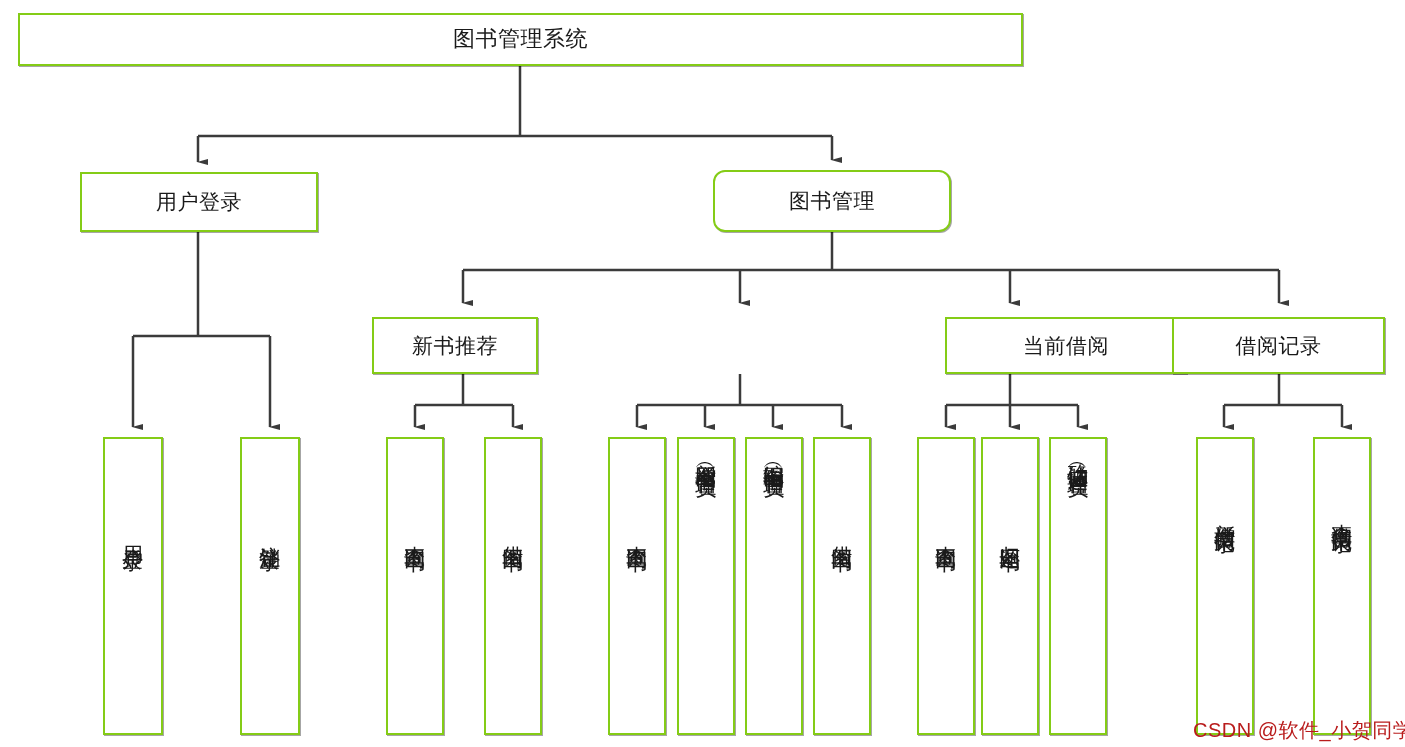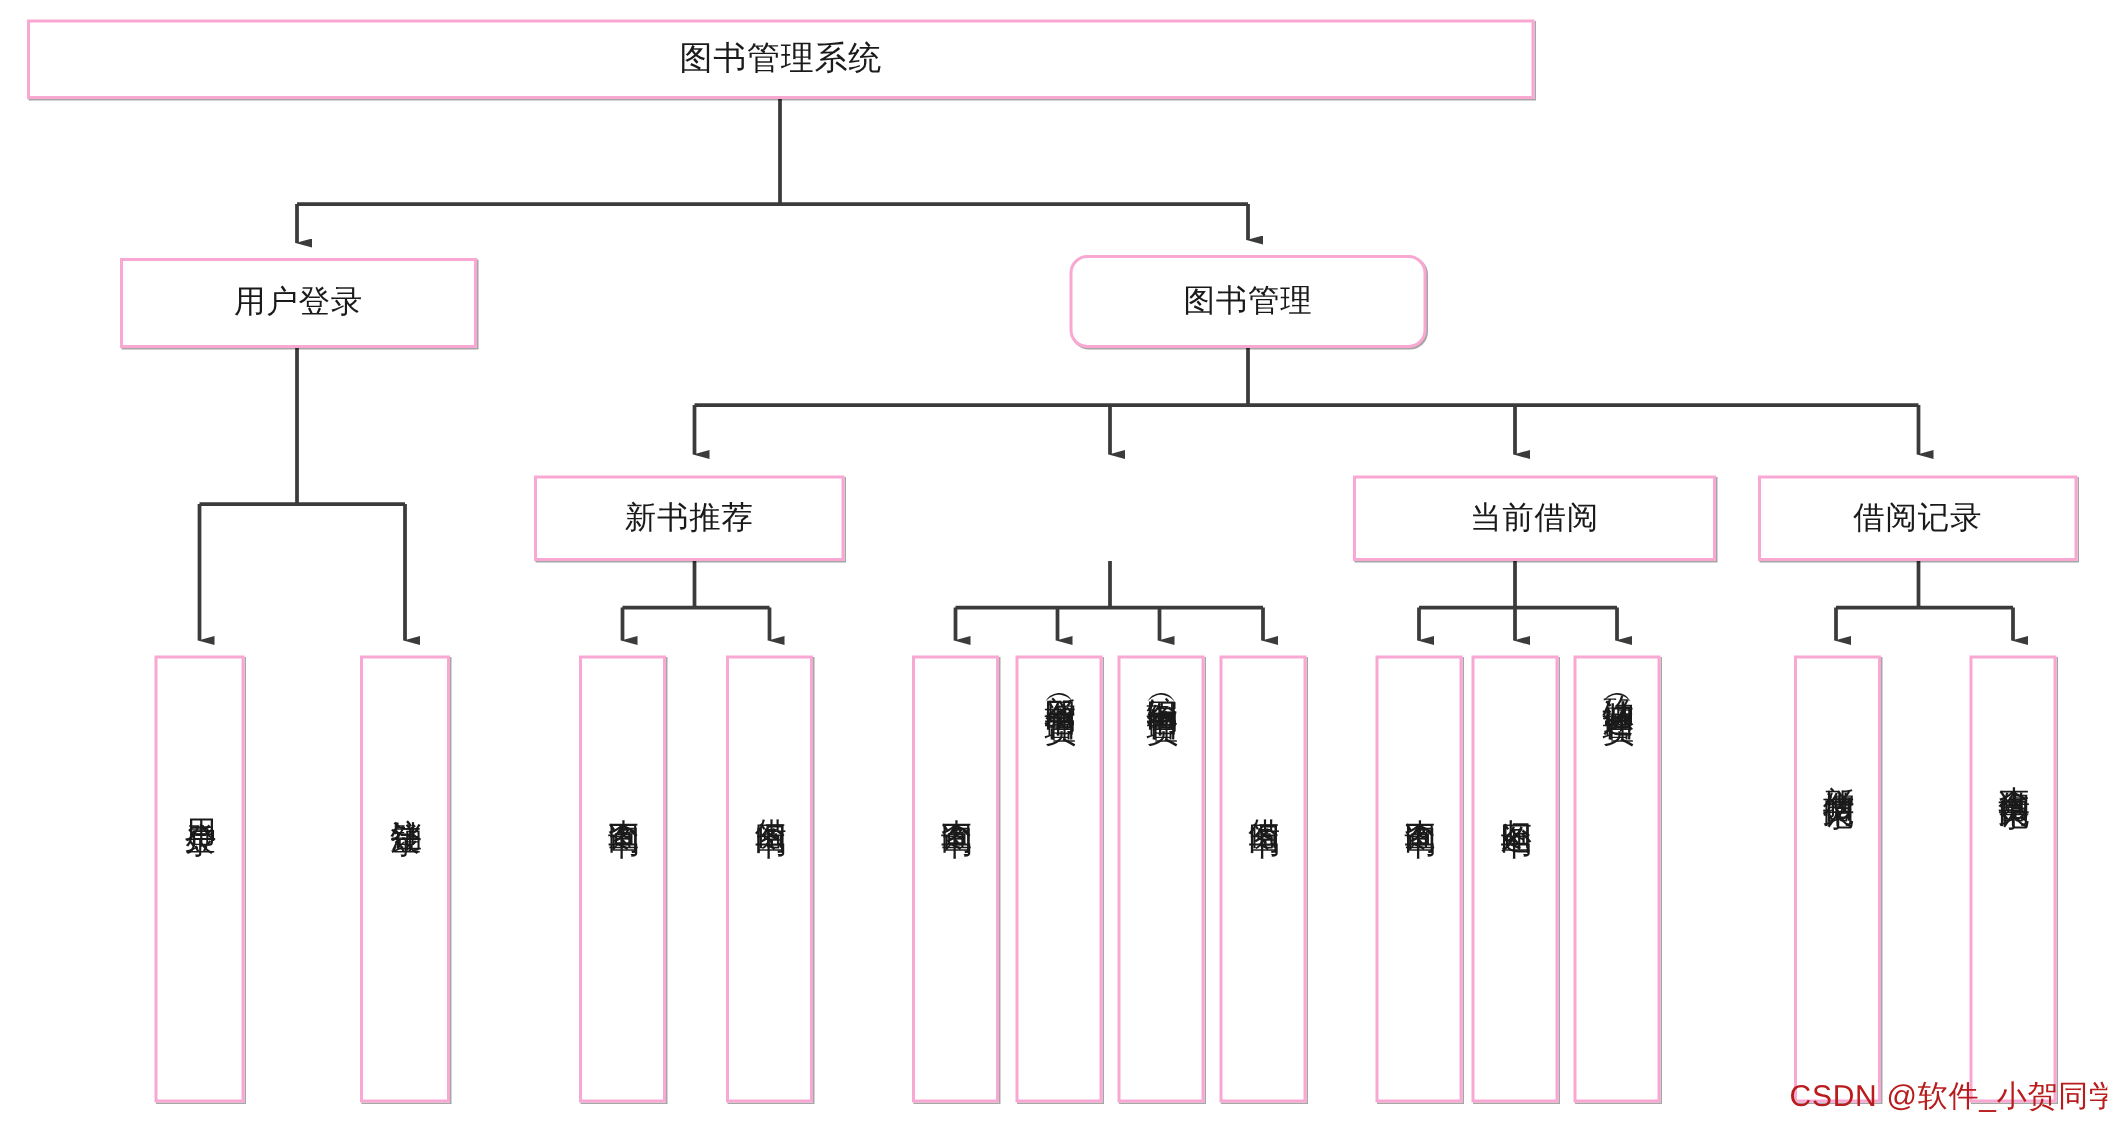--- a/index.html
+++ b/index.html
@@ -22,21 +22,21 @@
     left: 0;
     top: 0;
     width: 1405px;
     height: 747px;
     pointer-events: none;
   }
   .node {
     position: absolute;
     box-sizing: border-box;
     background: #ffffff;
-    border: 2px solid #f9a8d4;
+    border: 2px solid #84cc16;
     display: flex;
     align-items: center;
     justify-content: center;
     color: #1a1a1a;
     box-shadow: 1px 1px 0 rgba(0,0,0,0.35);
   }
   .node-label {
     display: block;
     text-align: center;
     letter-spacing: 0.5px;
@@ -134,24 +134,24 @@
     <span class="node-label">图书管理系统</span>
   </div>
 
   <div class="node horizontal" style="left:80px; top:172px; width:238px; height:60px;">
     <span class="node-label">用户登录</span>
   </div>
   <div class="node horizontal" style="left:713px; top:170px; width:238px; height:62px;border-radius:12px;">
     <span class="node-label">图书管理</span>
   </div>
 
-  <div class="node horizontal" style="left:356px; top:317px; width:207px; height:57px;">
+  <div class="node horizontal" style="left:372px; top:317px; width:166px; height:57px;">
     <span class="node-label">新书推荐</span>
   </div>
-  <div class="node horizontal" style="left:902px; top:317px; width:242px; height:57px;">
+  <div class="node horizontal" style="left:945px; top:317px; width:242px; height:57px;">
     <span class="node-label">当前借阅</span>
   </div>
   <div class="node horizontal" style="left:1172px; top:317px; width:213px; height:57px;">
     <span class="node-label">借阅记录</span>
   </div>
 
   <div class="node vertical midshort" style="left:103px; top:437px; width:60px; height:298px;">
     <span class="node-label">用户登录</span>
   </div>
   <div class="node vertical midshort" style="left:240px; top:437px; width:60px; height:298px;">

